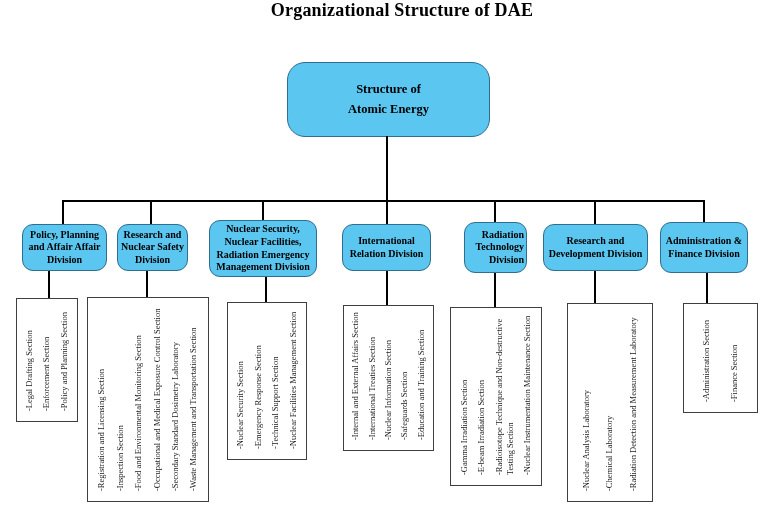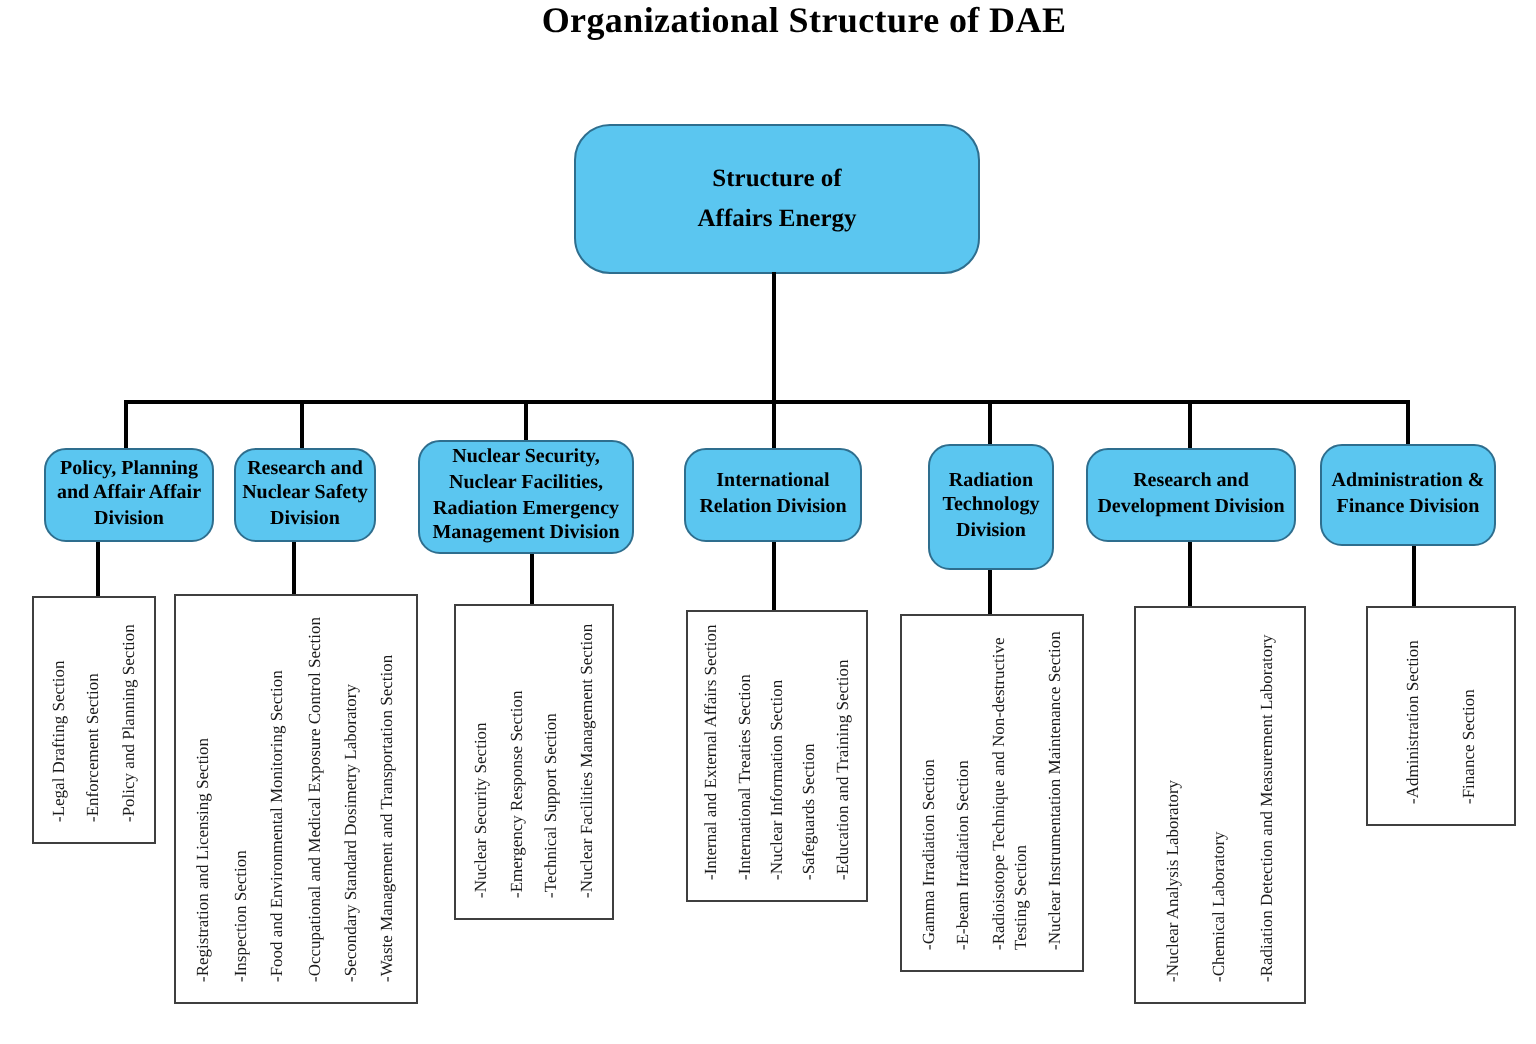--- a/index.html
+++ b/index.html
@@ -35,21 +35,21 @@
 </head>
 <body>
 
 <div class="canvas">
 
   <div class="title">Organizational Structure of DAE</div>
 
   <div class="bluebox rootbox" style="left:287px; top:62px; width:203px; height:75px;">
     <div>
       <span>Structure of</span>
-      <span>Affairs Energy</span>
+      <span>Atomic Energy</span>
     </div>
   </div>
 
   <div class="line" style="left:386px; top:136px; width:2px; height:66px;"></div>
   <div class="line" style="left:63px; top:200px; width:642px; height:2px;"></div>
 
   <div class="line" style="left:62px;  top:200px; width:2px; height:26px;"></div>
   <div class="line" style="left:150px; top:200px; width:2px; height:26px;"></div>
   <div class="line" style="left:262px; top:200px; width:2px; height:24px;"></div>
   <div class="line" style="left:386px; top:200px; width:2px; height:26px;"></div>
@@ -70,21 +70,21 @@
   </div>
   <div class="bluebox divbox" style="left:117px; top:224px; width:71px; height:47px;">
     <div>Research and Nuclear Safety Division</div>
   </div>
   <div class="bluebox divbox" style="left:209px; top:220px; width:108px; height:57px;">
     <div>Nuclear Security, Nuclear Facilities, Radiation Emergency Management Division</div>
   </div>
   <div class="bluebox divbox" style="left:342px; top:224px; width:89px; height:47px;">
     <div>International Relation Division</div>
   </div>
-  <div class="bluebox divbox" style="left:464px; top:222px; width:63px; height:63px;">
+  <div class="bluebox divbox" style="left:464px; top:222px; width:63px; height:51px;text-align:right;">
     <div>Radiation Technology Division</div>
   </div>
   <div class="bluebox divbox" style="left:543px; top:224px; width:105px; height:47px;">
     <div>Research and Development Division</div>
   </div>
   <div class="bluebox divbox" style="left:660px; top:222px; width:88px; height:51px;justify-content:flex-end;">
     <div>Administration &amp; Finance Division</div>
   </div>
 
   <div class="wbox" style="left:16px; top:298px; width:62px; height:124px;">

